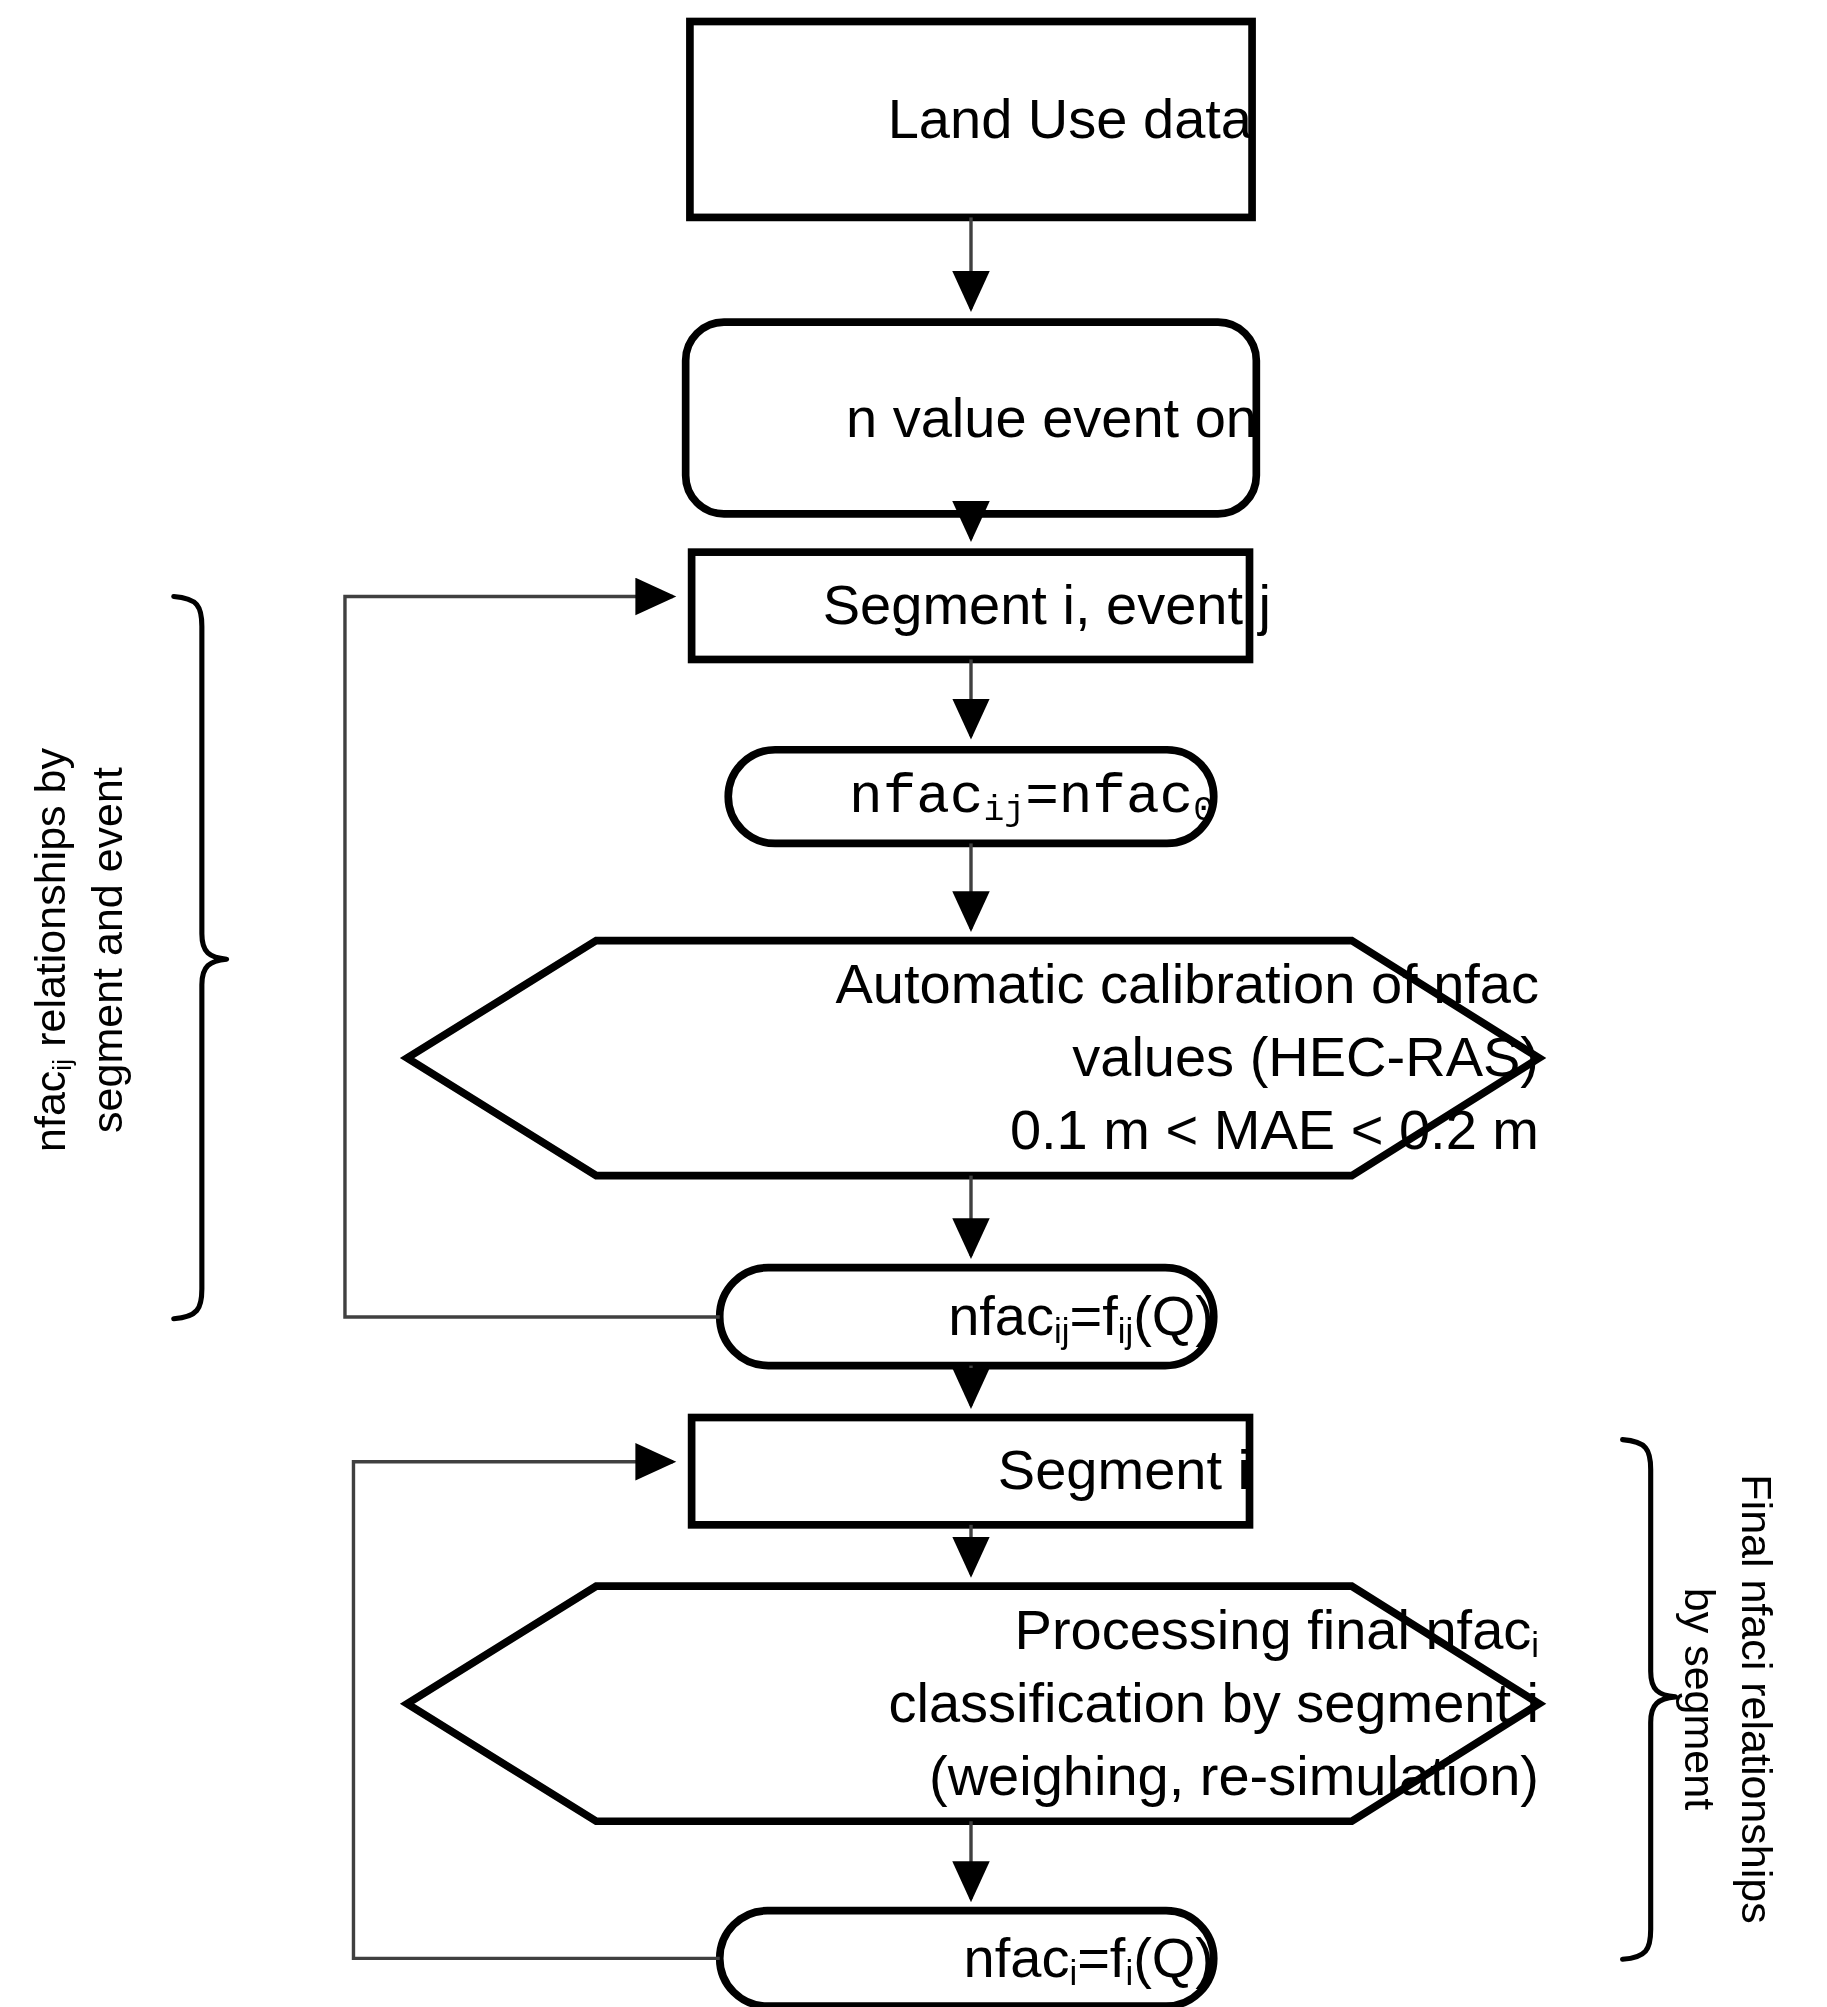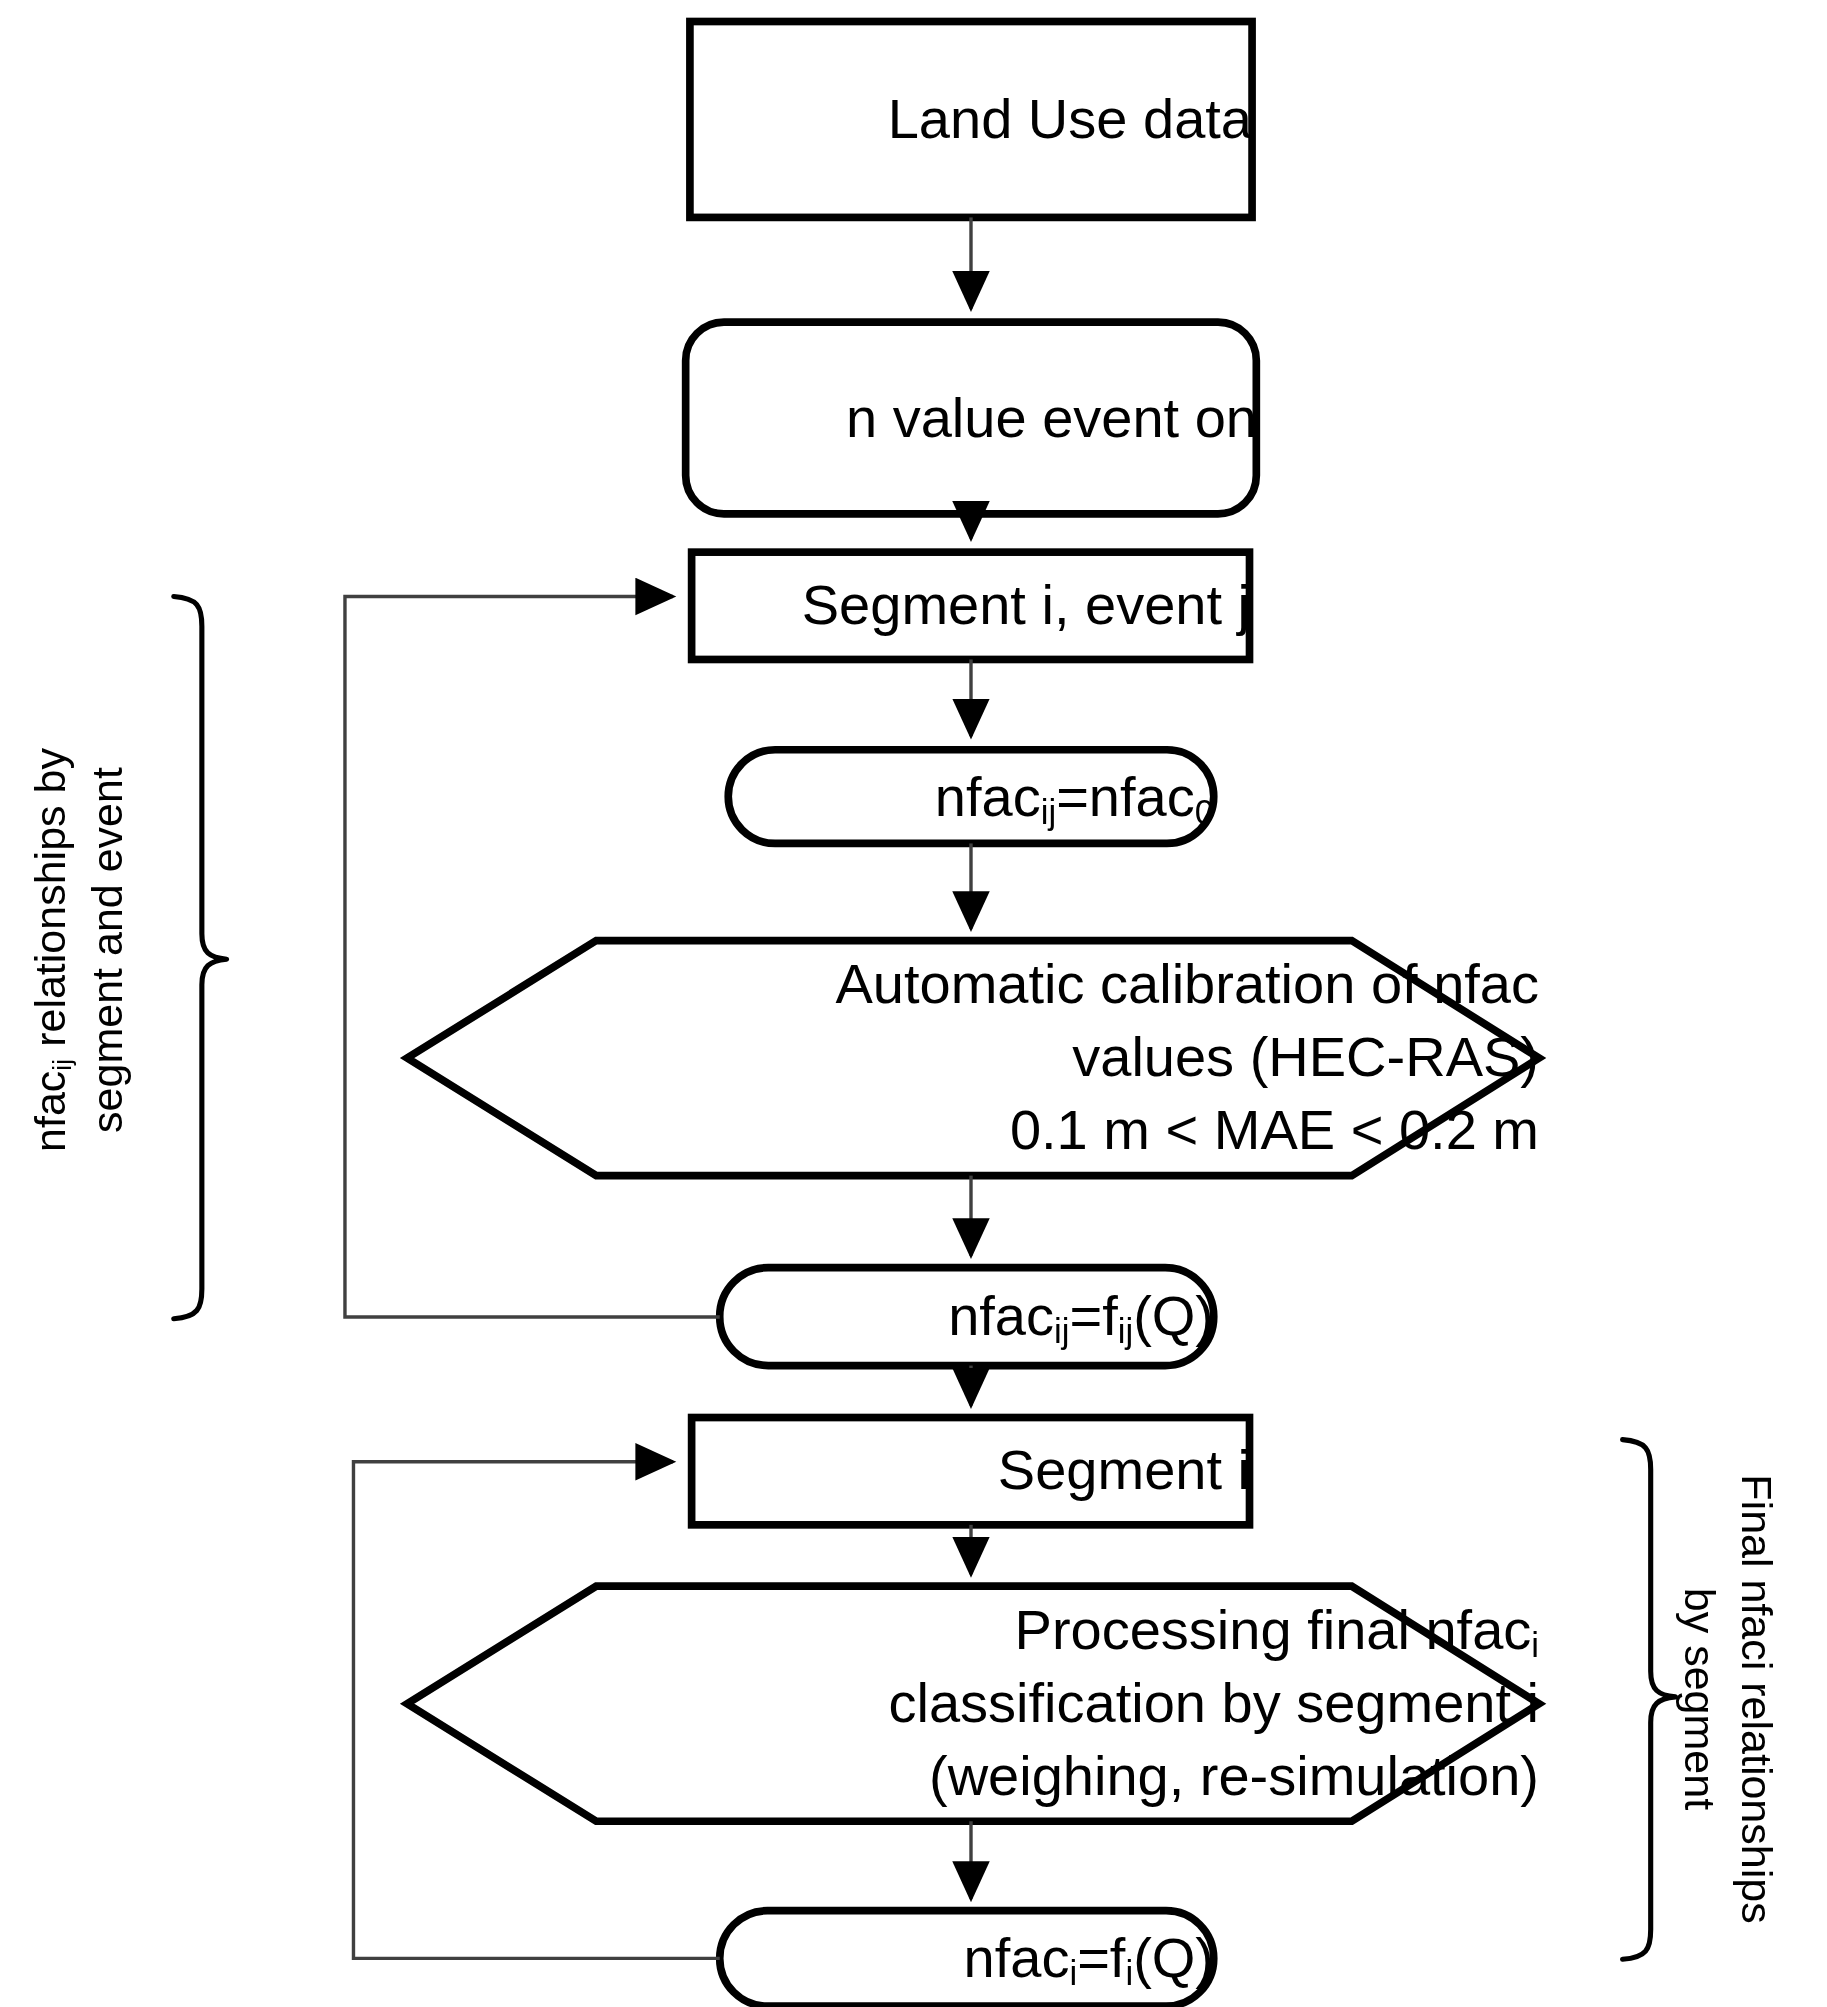--- a/index.html
+++ b/index.html
@@ -139,25 +139,25 @@
   </svg>
 
   <div class="node-label" style="left:690px; top:21px; width:562px; height:196px;">
     <span class="ln">Land Use data</span>
   </div>
 
   <div class="node-label" style="left:686px; top:322px; width:571px; height:192px;">
     <span class="ln">n value event on</span>
   </div>
 
-  <div class="node-label" style="left:692px; top:552px; width:558px; height:107px;">
+  <div class="node-label" style="left:713px; top:552px; width:558px; height:107px;">
     <span class="ln">Segment i, event j</span>
   </div>
 
-  <div class="node-label" style="left:728px; top:750px; width:486px; height:94px;">
+  <div class="node-label" style="left:728px; top:750px; width:486px; height:94px;font-family:Liberation Mono, monospace;">
     <span class="ln">nfac<sub>ij</sub>=nfac<sub>0</sub></span>
   </div>
 
   <div class="node-label" style="left:407px; top:940px; width:1132px; height:235px;">
     <span class="ln">Automatic calibration of nfac</span>
     <span class="ln">values (HEC-RAS)</span>
     <span class="ln">0.1 m &lt; MAE &lt; 0.2 m</span>
   </div>
 
   <div class="node-label" style="left:720px; top:1267px; width:494px; height:98px;">

